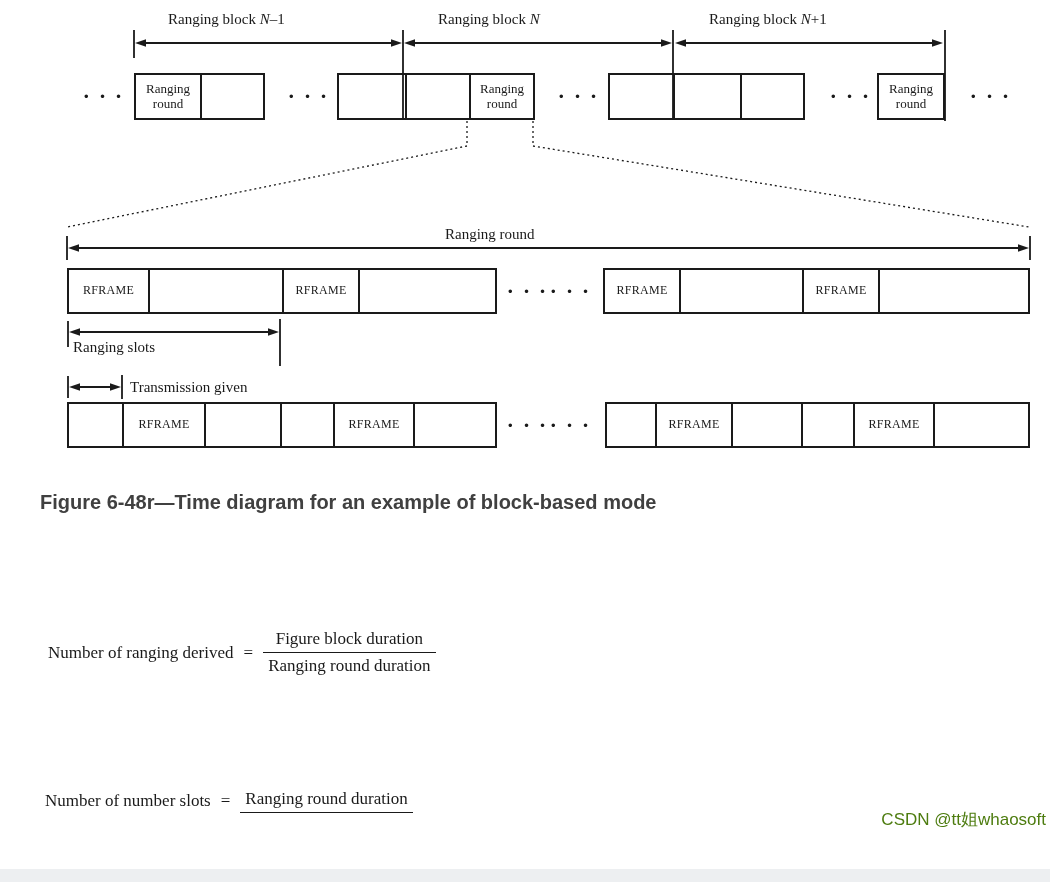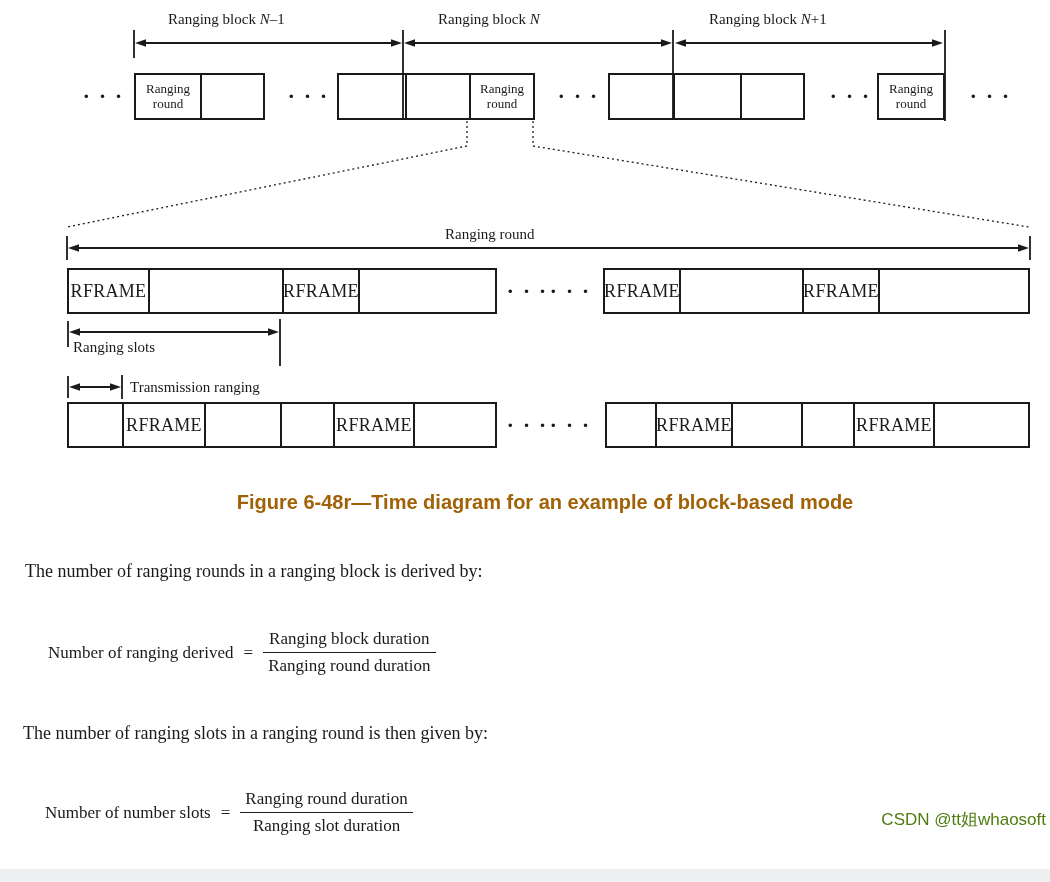--- a/index.html
+++ b/index.html
@@ -6,32 +6,32 @@
   .canvas{position:relative;width:1050px;height:882px;background:#ffffff;overflow:hidden;
           font-family:"Liberation Serif",serif;color:#1a1a1a;}
   .overlay{position:absolute;left:0;top:0;pointer-events:none;z-index:5;}
 
   
   .cellrow{position:absolute;display:flex;z-index:2;}
   .cell{box-sizing:border-box;flex:none;height:100%;background:#ffffff;
         border:2px solid #1a1a1a;display:flex;align-items:center;justify-content:center;
         text-align:center;font:13px/1.15 "Liberation Serif",serif;color:#1a1a1a;}
   .cell + .cell{margin-left:-2px;}
-  .cell.rframe{font-size:18px;letter-spacing:.3px;}
+  .cell.rframe{font-size:12px;letter-spacing:.3px;}
 
   
   .dlabel{position:absolute;z-index:3;font:15px "Liberation Serif",serif;color:#1a1a1a;white-space:nowrap;}
   .dlabel.centered{text-align:left;}
   .dlabel i{font-style:italic;}
   .dots{position:absolute;z-index:3;font:13px "Liberation Sans",sans-serif;letter-spacing:4px;
         color:#1a1a1a;white-space:nowrap;}
 
   
-  .caption{position:absolute;left:40px;top:491px;width:1010px;text-align:center;
-           font:bold 20px "Liberation Sans",sans-serif;color:#a16207;}
+  .caption{position:absolute;left:40px;top:491px;width:1010px;
+           font:bold 20px "Liberation Sans",sans-serif;color:#404040;}
   .para{position:absolute;font:18px "Liberation Serif",serif;color:#1a1a1a;white-space:nowrap;}
   .formula{position:absolute;display:flex;align-items:center;
            font:17px "Liberation Serif",serif;color:#1a1a1a;white-space:nowrap;}
   .formula .eq{margin:0 10px;}
   .frac{display:inline-block;text-align:center;}
   .frac .num{display:block;padding:0 5px 3px;border-bottom:1.5px solid #1a1a1a;}
   .frac .den{display:block;padding:3px 5px 0;}
 
   .watermark{position:absolute;top:808px;right:4px;z-index:6;
              font:17px "Liberation Sans",sans-serif;color:#4d7c0f;}
@@ -135,21 +135,21 @@
   <div class="dots" style="left:508px;top:284px;">• • •</div>
   <div class="dots" style="left:551px;top:284px;">• • •</div>
   <div class="cellrow" style="left:603px;top:268px;height:46px;">
     <div class="cell rframe" style="width:78px;">RFRAME</div>
     <div class="cell" style="width:125px;"></div>
     <div class="cell rframe" style="width:78px;">RFRAME</div>
     <div class="cell" style="width:152px;"></div>
   </div>
 
   <div class="dlabel centered" style="left:73px;top:339px;width:200px;">Ranging slots</div>
-  <div class="dlabel" style="left:130px;top:379px;">Transmission ranging</div>
+  <div class="dlabel" style="left:130px;top:379px;">Transmission given</div>
 
   <div class="cellrow" style="left:67px;top:402px;height:46px;">
     <div class="cell" style="width:57px;"></div>
     <div class="cell rframe" style="width:84px;">RFRAME</div>
     <div class="cell" style="width:78px;"></div>
     <div class="cell" style="width:55px;"></div>
     <div class="cell rframe" style="width:82px;">RFRAME</div>
     <div class="cell" style="width:84px;"></div>
   </div>
   <div class="dots" style="left:508px;top:418px;">• • •</div>
@@ -158,38 +158,35 @@
     <div class="cell" style="width:52px;"></div>
     <div class="cell rframe" style="width:78px;">RFRAME</div>
     <div class="cell" style="width:72px;"></div>
     <div class="cell" style="width:54px;"></div>
     <div class="cell rframe" style="width:82px;">RFRAME</div>
     <div class="cell" style="width:97px;"></div>
   </div>
 
   <div class="caption">Figure 6-48r—Time diagram for an example of block-based mode</div>
 
-  <div class="para" style="left:25px;top:561px;">The number of ranging rounds in a ranging block is derived by:</div>
 
   <div class="formula" style="left:48px;top:629px;">
     <span>Number of ranging derived</span>
     <span class="eq">=</span>
     <span class="frac">
-      <span class="num">Ranging block duration</span>
+      <span class="num">Figure block duration</span>
       <span class="den">Ranging round duration</span>
     </span>
   </div>
 
-  <div class="para" style="left:23px;top:723px;">The number of ranging slots in a ranging round is then given by:</div>
 
   <div class="formula" style="left:45px;top:789px;">
     <span>Number of number slots</span>
     <span class="eq">=</span>
     <span class="frac">
       <span class="num">Ranging round duration</span>
-      <span class="den">Ranging slot duration</span>
     </span>
   </div>
 
   <div class="watermark">CSDN @tt姐whaosoft</div>
   <div class="footerbar"></div>
 
 </div>
 
 </body></html>

